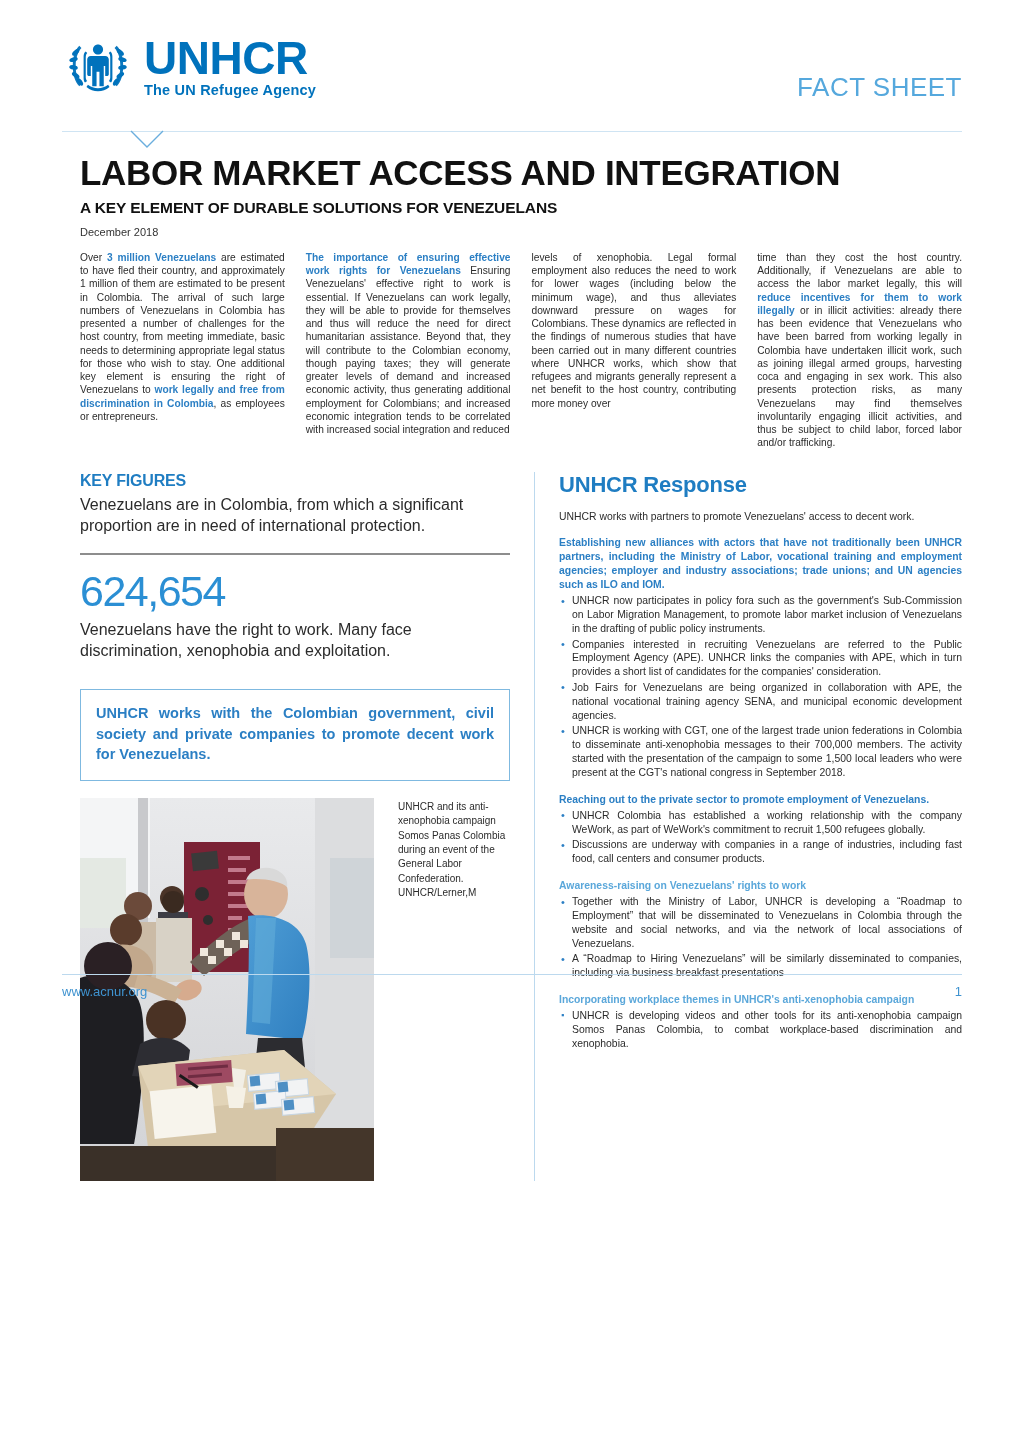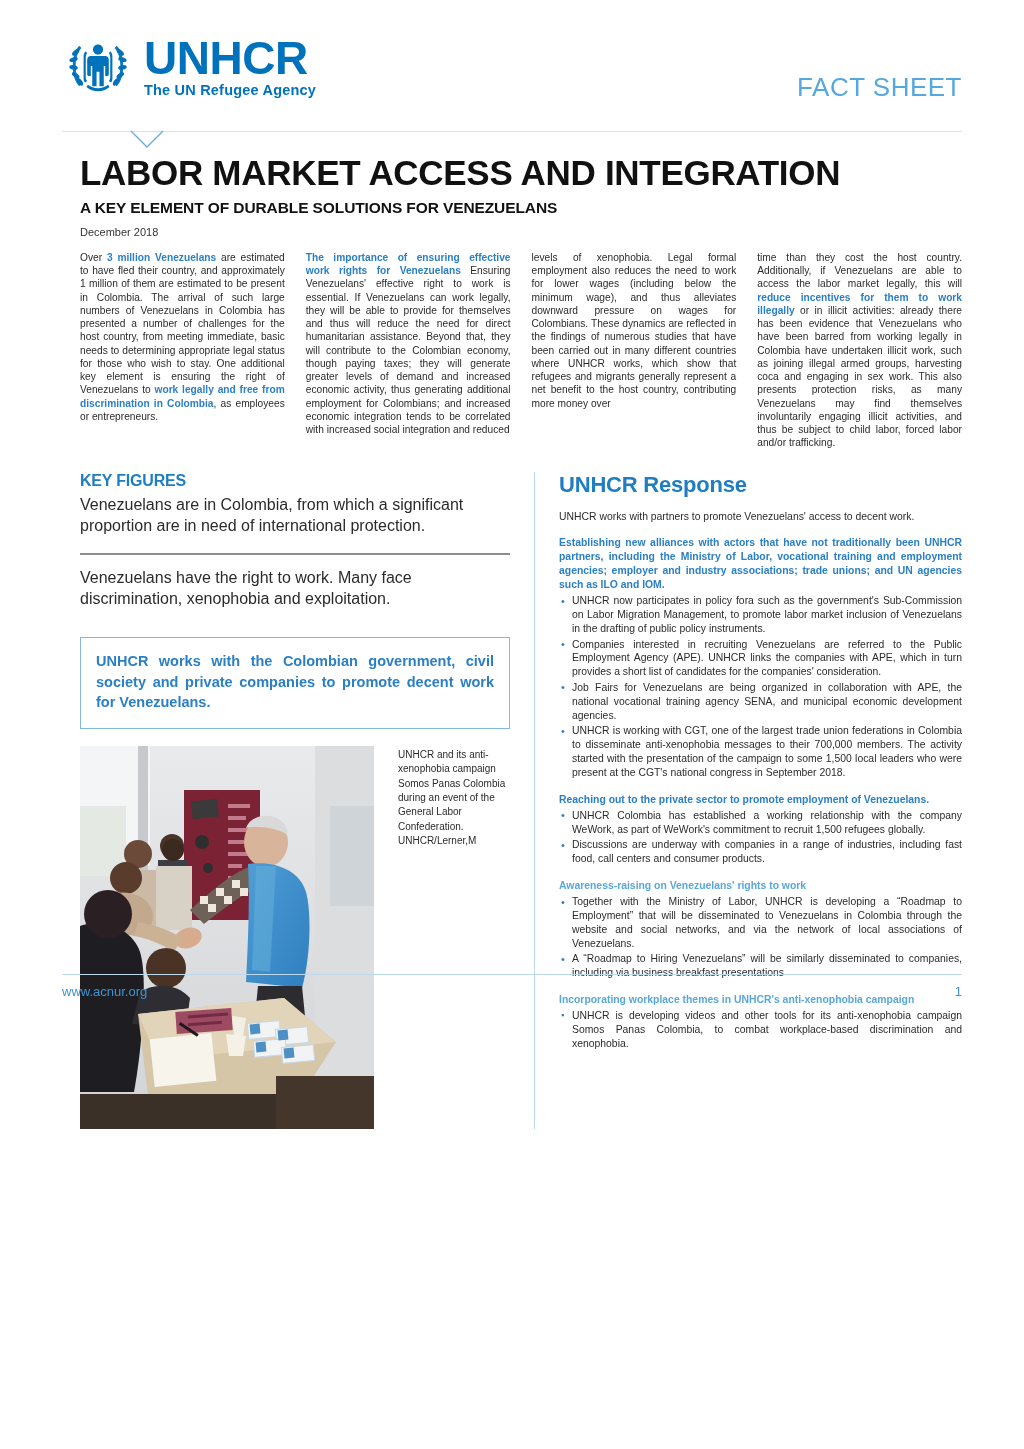--- a/index.html
+++ b/index.html
@@ -200,20 +200,21 @@
 
   <div class="lower">
 
     <div>
       <div class="kf-title">KEY FIGURES</div>
 
       <div class="kf-desc">Venezuelans are in Colombia, from which a significant proportion are in need of international protection.</div>
 
       <div class="kf-rule"></div>
 
+      <div class="kf-number">624,654</div>
       <div class="kf-desc">Venezuelans have the right to work. Many face discrimination, xenophobia and exploitation.</div>
 
       <div class="callout">
         <p>UNHCR works with the Colombian government, civil society and private companies to promote decent work for Venezuelans.</p>
       </div>
 
       <div class="photo-row">
         <div class="photo">
           <svg viewBox="0 0 294 383" width="294" height="383" aria-hidden="true">
             <defs>

